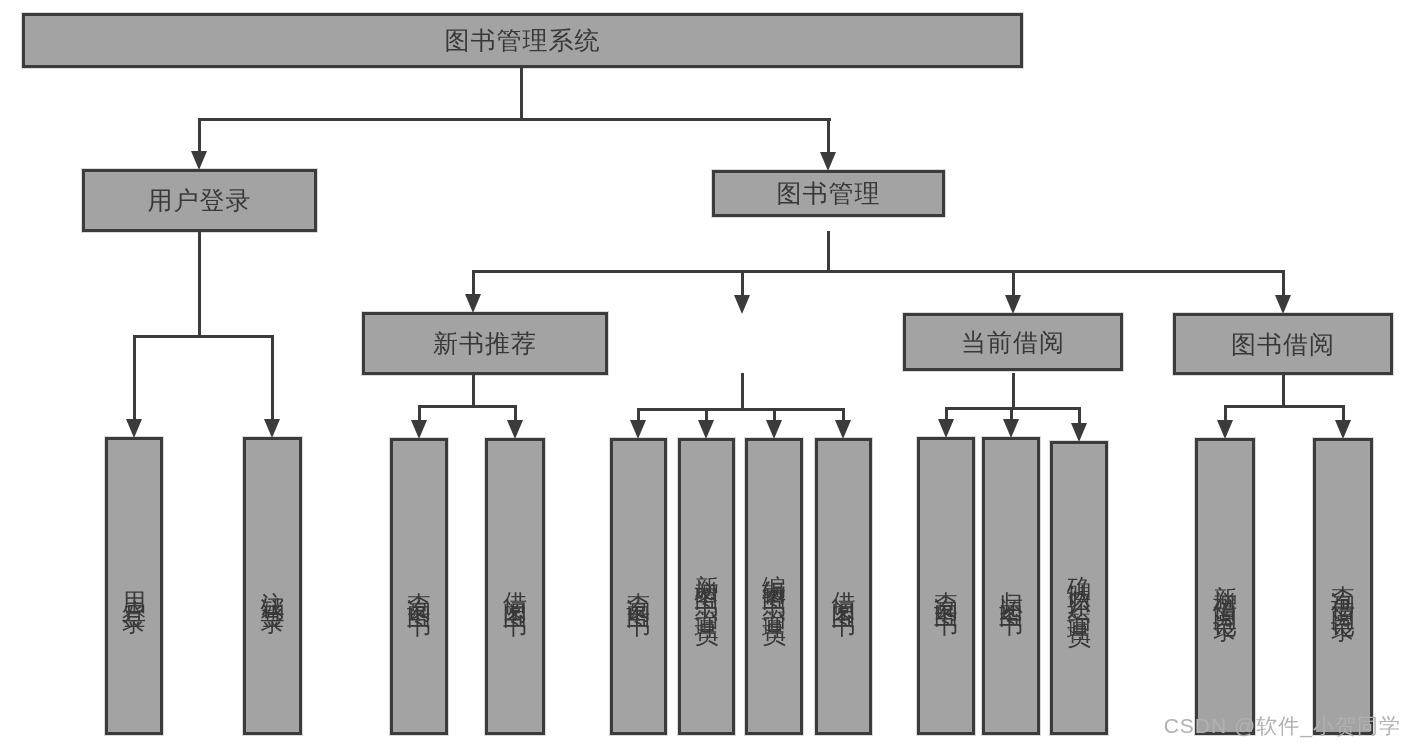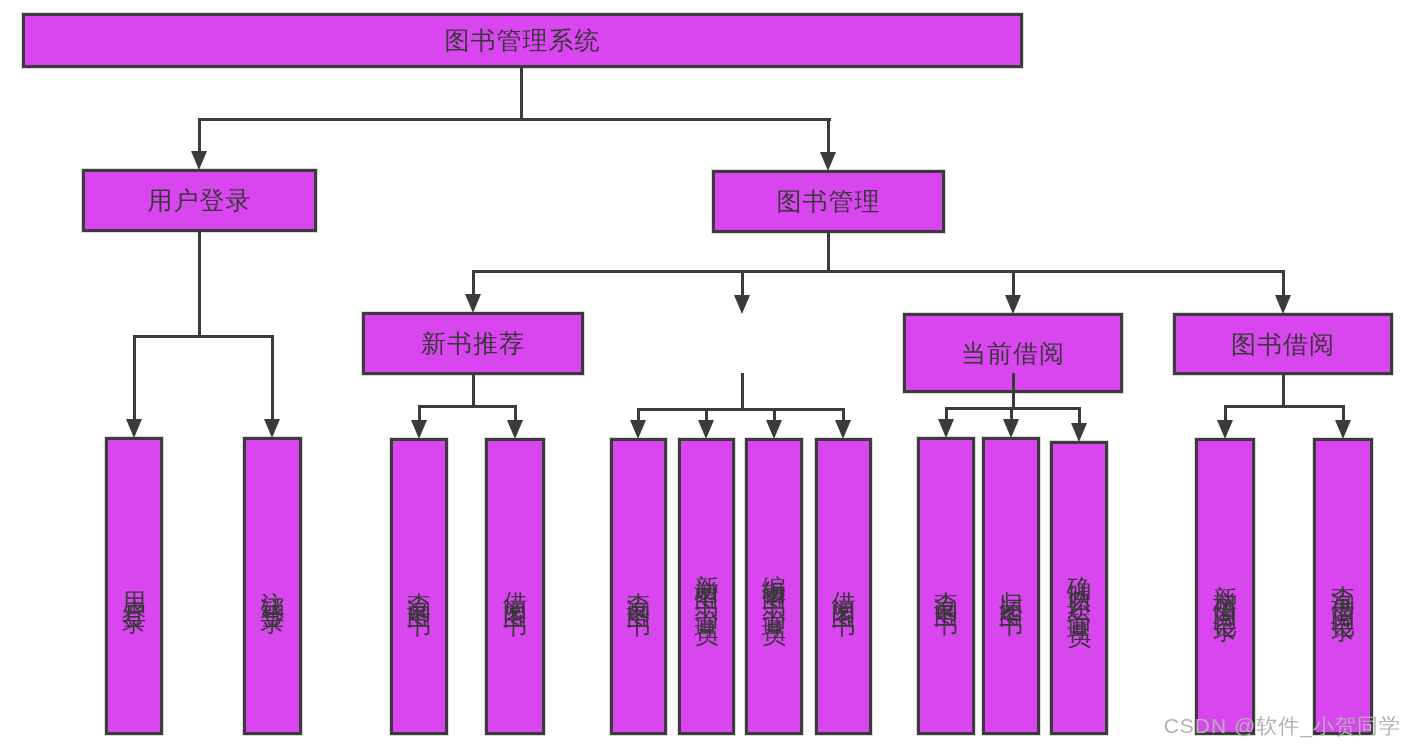--- a/index.html
+++ b/index.html
@@ -9,21 +9,21 @@
     --bg:#ffffff;
   }
   html,body{margin:0;padding:0;background:var(--bg);}
   body{font-family:"Liberation Sans","DejaVu Sans",sans-serif;}
   .canvas{
     position:relative;width:1405px;height:747px;background:var(--bg);overflow:hidden;
   }
   
   .bh,.bv{
     position:absolute;box-sizing:border-box;border:3px solid var(--line);
-    background:#d946ef;display:flex;align-items:center;justify-content:center;
+    background:#a3a3a3;display:flex;align-items:center;justify-content:center;
     box-shadow:0 0 0 1px rgba(90,90,90,.22);
   }
   .bh span{
     color:var(--text);font-size:25px;letter-spacing:1px;white-space:nowrap;
   }
   .bv span{
     color:var(--text);font-size:24px;letter-spacing:7px;
     writing-mode:vertical-rl;white-space:nowrap;
   }
   
@@ -51,21 +51,21 @@
   <div class="vl" style="left:520px;top:66px;height:52px"></div>
   <div class="hl" style="left:198px;top:118px;width:633px"></div>
   <div class="vl" style="left:198px;top:118px;height:35px"></div>
   <div class="vl" style="left:827px;top:118px;height:36px"></div>
   <div class="ar" style="left:199px;top:151px"></div>
   <div class="ar" style="left:828px;top:152px"></div>
 
   <div class="bh" style="left:82px;top:169px;width:235px;height:63px">
     <span>用户登录</span>
   </div>
-  <div class="bh" style="left:712px;top:170px;width:233px;height:63px">
+  <div class="bh" style="left:712px;top:170px;width:233px;height:47px">
     <span>图书管理</span>
   </div>
 
   <div class="vl" style="left:198px;top:230px;height:108px"></div>
   <div class="hl" style="left:133px;top:335px;width:141px"></div>
   <div class="vl" style="left:133px;top:335px;height:86px"></div>
   <div class="vl" style="left:271px;top:335px;height:86px"></div>
   <div class="ar" style="left:134px;top:419px"></div>
   <div class="ar" style="left:272px;top:419px"></div>
 
@@ -73,24 +73,24 @@
   <div class="hl" style="left:472px;top:270px;width:813px"></div>
   <div class="vl" style="left:472px;top:270px;height:26px"></div>
   <div class="vl" style="left:741px;top:270px;height:27px"></div>
   <div class="vl" style="left:1012px;top:270px;height:27px"></div>
   <div class="vl" style="left:1282px;top:270px;height:27px"></div>
   <div class="ar" style="left:473px;top:294px"></div>
   <div class="ar" style="left:742px;top:295px"></div>
   <div class="ar" style="left:1013px;top:295px"></div>
   <div class="ar" style="left:1283px;top:295px"></div>
 
-  <div class="bh" style="left:362px;top:312px;width:222px;height:63px">
+  <div class="bh" style="left:362px;top:312px;width:246px;height:63px">
     <span>新书推荐</span>
   </div>
-  <div class="bh" style="left:903px;top:313px;width:220px;height:80px">
+  <div class="bh" style="left:903px;top:313px;width:220px;height:58px">
     <span>当前借阅</span>
   </div>
   <div class="bh" style="left:1173px;top:313px;width:220px;height:62px">
     <span>图书借阅</span>
   </div>
 
   <div class="vl" style="left:472px;top:373px;height:35px"></div>
   <div class="hl" style="left:418px;top:405px;width:99px"></div>
   <div class="vl" style="left:418px;top:405px;height:16px"></div>
   <div class="vl" style="left:514px;top:405px;height:16px"></div>

